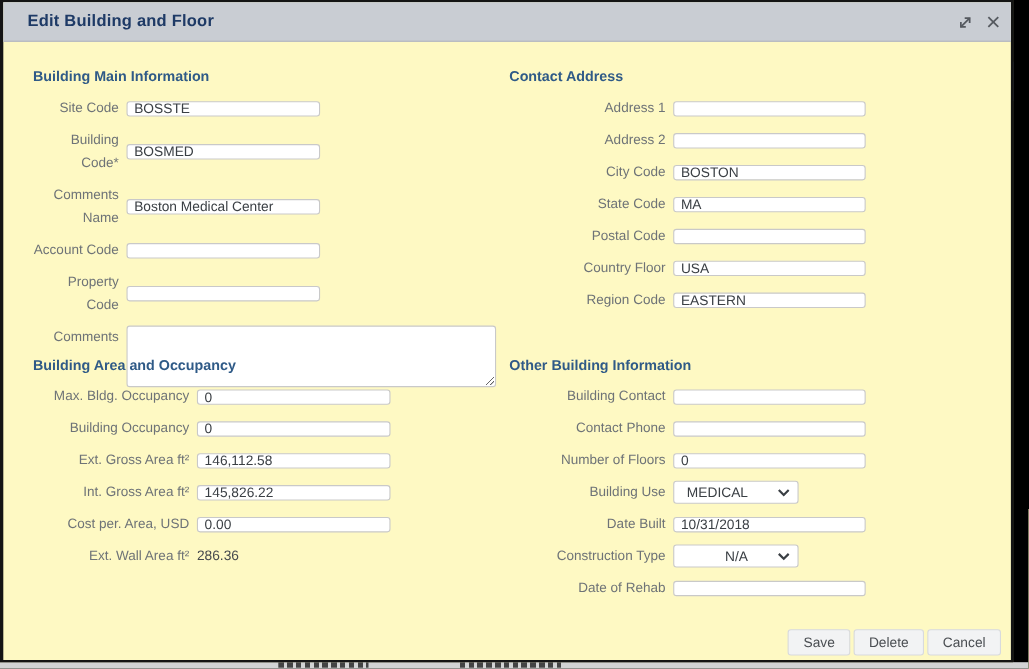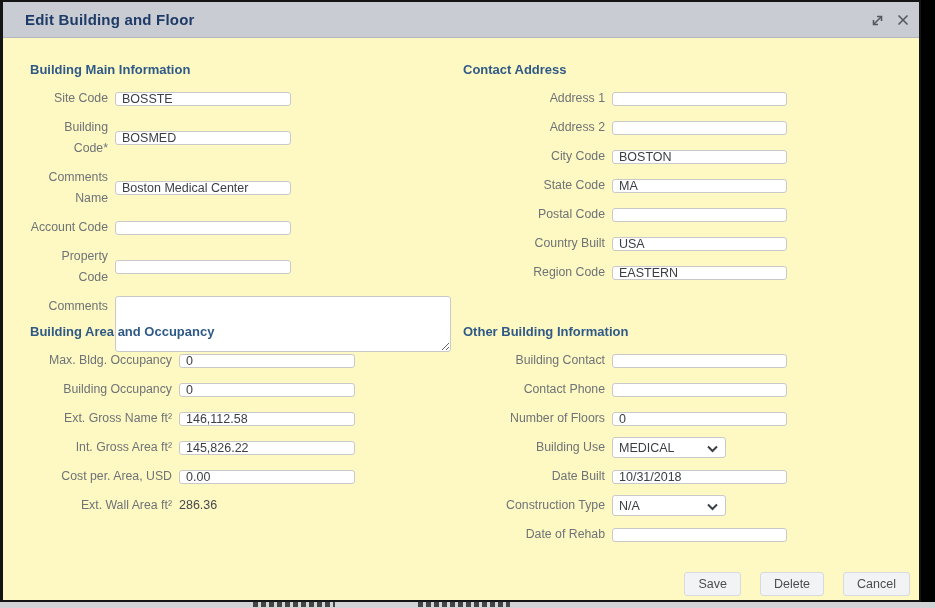--- a/index.html
+++ b/index.html
@@ -59,27 +59,27 @@
     font-family:"Liberation Sans", sans-serif; font-size:12.5px; color:#3a3f44;
     padding:1px 6px; background:#fff; outline:none;
   }
   .wi176 { width:176px; }
   .wi175 { width:175px; }
   textarea.finput { width:336px; height:56px; resize:both; padding-top:3px; }
   .ftext { font-size:12.5px; color:#45494d; line-height:21px; }
 
   .fselect {
     width:114px; height:21px; border:1px solid #c9c9c9; border-radius:3px;
-    background:#fff; display:flex; align-items:center; justify-content:space-between;
+    background:#fff; display:flex; align-items:center; justify-content:flex-end;
     padding:0 7px 0 6px; cursor:pointer;gap:27px;
   }
   .fselect .sel-val { font-size:12.5px; color:#3a3f44; }
 
   
-  .footer { position:absolute; right:9px; bottom:4px; display:flex; gap:19px;padding-left:40px; }
+  .footer { position:absolute; right:9px; bottom:4px; display:flex; gap:3px;padding-left:40px; }
   .btn {
     background:#f2f3f4; border:1px solid #d8dadd; border-radius:3px;
     font-family:"Liberation Sans", sans-serif;
     font-size:12.5px; color:#4a4e52; padding:4px 13px; cursor:pointer;
   }
 </style>
 </head>
 <body>
 
 <div class="page">
@@ -155,41 +155,41 @@
       </div>
       <div class="frow">
         <label class="flabel w142">State Code</label>
         <input class="finput wi175" value="MA" style="">
       </div>
       <div class="frow">
         <label class="flabel w142">Postal Code</label>
         <input class="finput wi175" value="" style="">
       </div>
       <div class="frow">
-        <label class="flabel w142">Country Built</label>
+        <label class="flabel w142">Country Floor</label>
         <input class="finput wi175" value="USA" style="">
       </div>
       <div class="frow">
         <label class="flabel w142">Region Code</label>
         <input class="finput wi175" value="EASTERN" style="">
       </div>
     </div>
 
     <div class="col col-l2">
       <div class="section-title">Building Area and Occupancy</div>
       <div class="frow">
         <label class="flabel w142">Max. Bldg. Occupancy</label>
         <input class="finput wi176" value="0" style="">
       </div>
       <div class="frow">
         <label class="flabel w142">Building Occupancy</label>
         <input class="finput wi176" value="0" style="">
       </div>
       <div class="frow">
-        <label class="flabel w142">Ext. Gross Name ft²</label>
+        <label class="flabel w142">Ext. Gross Area ft²</label>
         <input class="finput wi176" value="146,112.58" style="">
       </div>
       <div class="frow">
         <label class="flabel w142">Int. Gross Area ft²</label>
         <input class="finput wi176" value="145,826.22" style="">
       </div>
       <div class="frow">
         <label class="flabel w142">Cost per. Area, USD</label>
         <input class="finput wi176" value="0.00" style="">
       </div>

